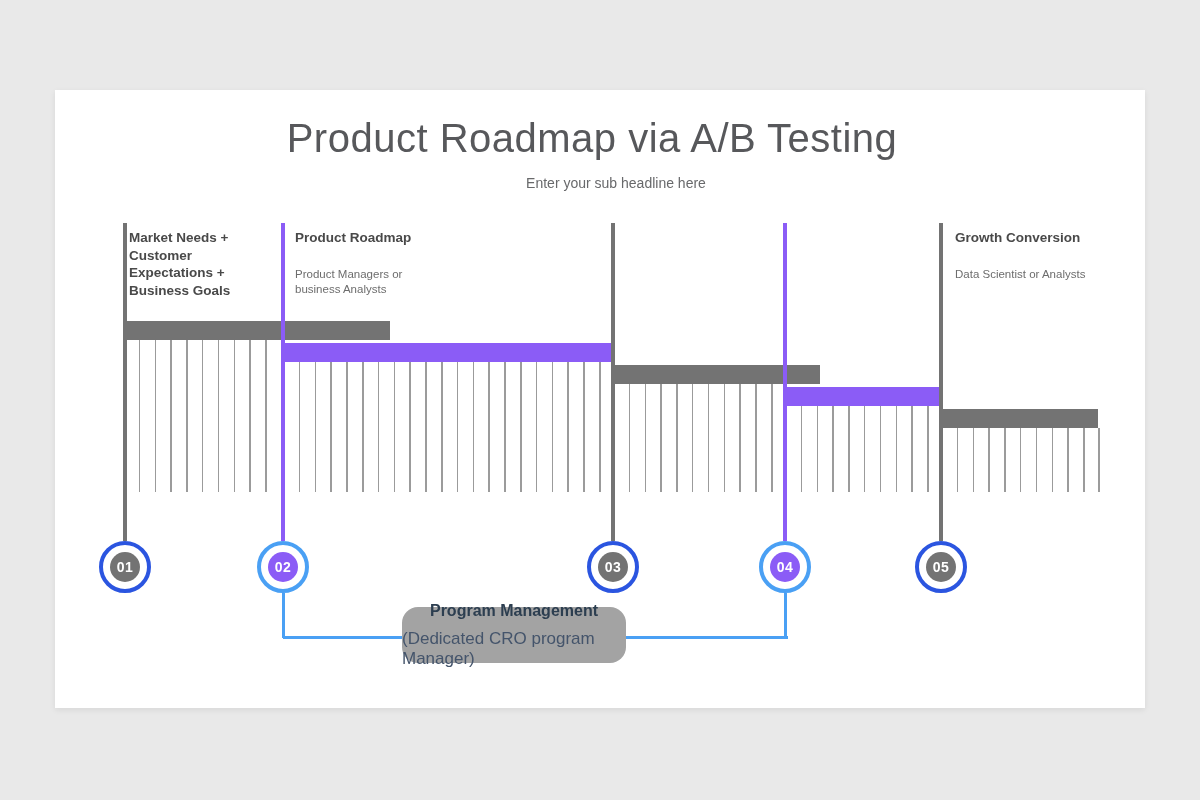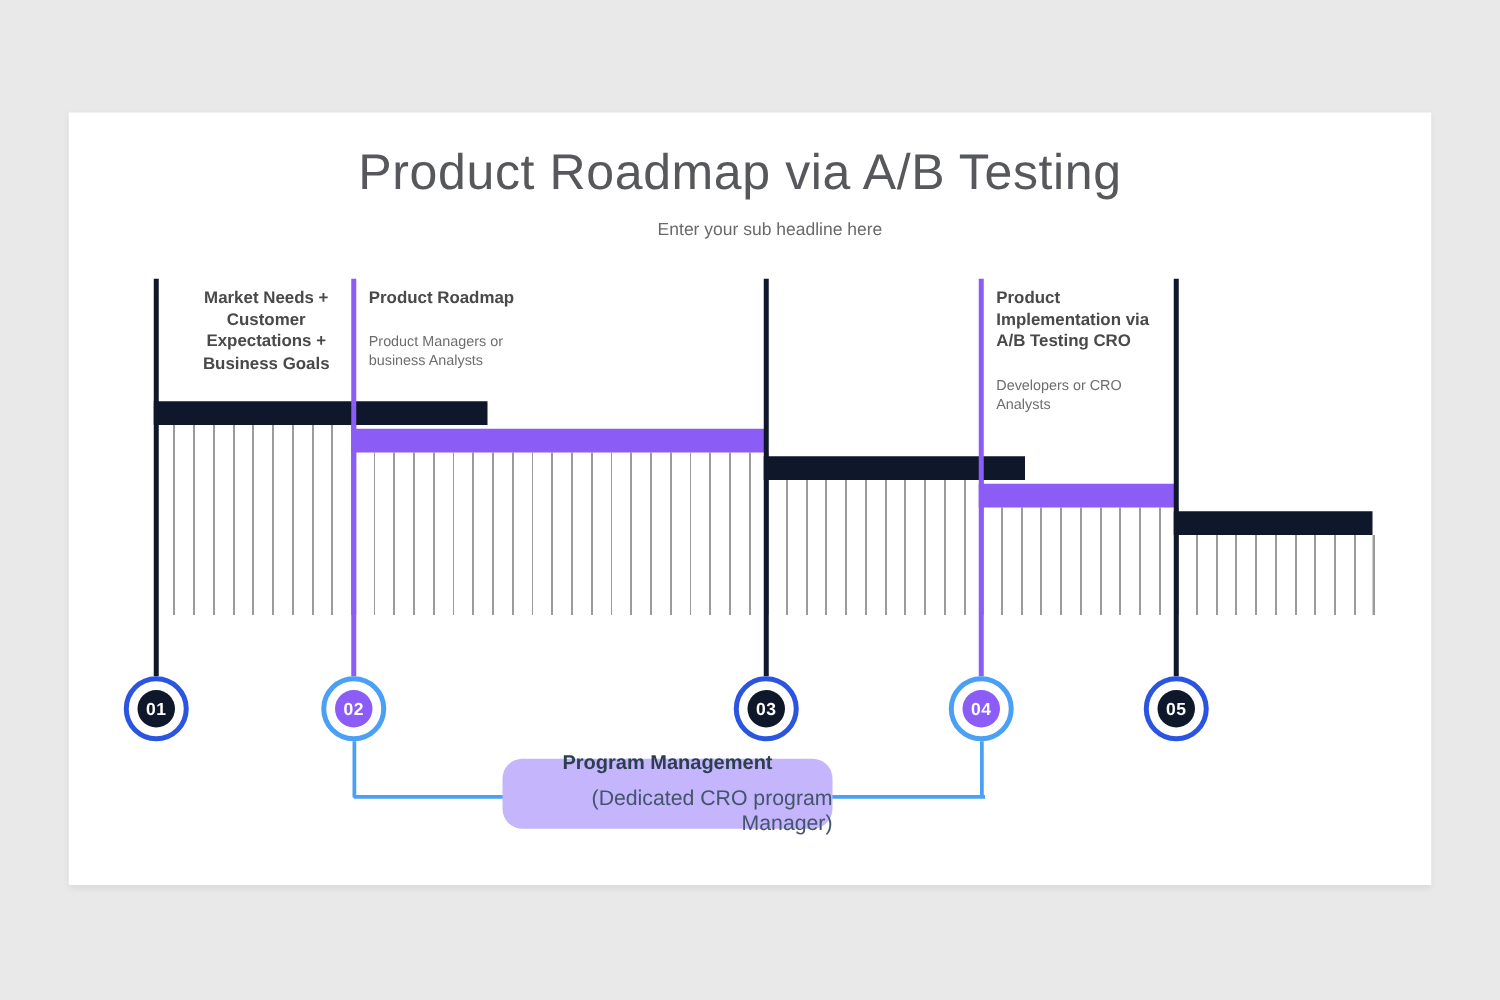--- a/index.html
+++ b/index.html
@@ -20,21 +20,21 @@
     position:absolute;left:4px;top:116px;width:1148px;
     text-align:center;
     font-size:40px;font-weight:400;color:#57585b;letter-spacing:0.5px;margin-left:14px;
   }
   .subtitle{
     position:absolute;left:0;top:175px;width:1200px;
     text-align:center;
     font-size:14px;color:#68696b;padding-left:16px;
   }
   .stage-line{position:absolute;top:223px;height:318px;width:4px;}
-  .dark-bg{background:#0f172a;}
+  .dark-bg{background:#737373;}
   .light-bg{background:#8b5cf6;}
   .stage-text{position:absolute;top:229px;}
   .stage-title{font-size:13.5px;font-weight:bold;color:#494949;line-height:17.5px;}
   .stage-sub{margin-top:20px;font-size:11.5px;color:#6d6d6d;line-height:15px;}
   .bar{position:absolute;height:19px;}
   .hatch{
     position:absolute;
     background:repeating-linear-gradient(90deg,#9b9b9b 0px,#9b9b9b 1.5px,transparent 1.5px,transparent 15.8px);
     border-right:2px solid #9b9b9b;
   }
@@ -46,25 +46,24 @@
   .num-circle.dark{border-color:#2b55e0;}
   .num-circle.light{border-color:#4aa0f4;}
   .num-inner{
     width:30px;height:30px;border-radius:50%;
     display:flex;align-items:center;justify-content:center;
     color:#ffffff;font-size:14px;font-weight:bold;letter-spacing:0.5px;
   }
   .tail{position:absolute;width:3px;top:593px;height:45px;background:#4aa0f4;}
   .bracket{position:absolute;left:283px;top:636px;width:505px;height:3px;background:#4aa0f4;}
   .bubble{
-    position:absolute;left:402px;top:607px;width:264px;height:56px;
-    background:#c4b5fd;border-radius:16px;
+    position:absolute;left:402px;top:607px;width:224px;height:56px;
+    background:#a3a3a3;border-radius:16px;
     display:flex;flex-direction:column;align-items:center;justify-content:center;
     z-index:5;
-    text-align:right;
   }
   .bubble-title{font-size:16px;font-weight:bold;color:#2c3e50;}
   .bubble-sub{font-size:17px;color:#44546b;margin-top:9px;}
 </style>
 </head>
 <body>
 
 <div class="page">
   <div class="card"></div>
 
@@ -82,31 +81,31 @@
   <div class="bar dark-bg" style="left:611px;top:365px;width:209px;"></div>
   <div class="bar light-bg" style="left:783px;top:387px;width:158px;"></div>
   <div class="bar dark-bg" style="left:939px;top:409px;width:159px;"></div>
 
   <div class="stage-line dark-bg" style="left:123px;"></div>
   <div class="stage-line light-bg" style="left:281px;"></div>
   <div class="stage-line dark-bg" style="left:611px;"></div>
   <div class="stage-line light-bg" style="left:783px;"></div>
   <div class="stage-line dark-bg" style="left:939px;"></div>
 
-  <div class="stage-text" style="left:154px;width:118px;text-align:center;">
+  <div class="stage-text" style="left:129px;width:118px;">
     <div class="stage-title">Market Needs + Customer Expectations + Business Goals</div>
     <div class="stage-sub"></div>
   </div>
   <div class="stage-text" style="left:295px;width:132px;">
     <div class="stage-title">Product Roadmap</div>
     <div class="stage-sub">Product Managers or business Analysts</div>
   </div>
-  <div class="stage-text" style="left:797px;width:140px;">
-    <div class="stage-title">Product Implementation via A/B Testing CRO</div>
-    <div class="stage-sub">Developers or CRO Analysts</div>
+  <div class="stage-text" style="left:955px;width:160px;">
+    <div class="stage-title">Growth Conversion</div>
+    <div class="stage-sub">Data Scientist or Analysts</div>
   </div>
 
   <div class="num-circle dark" style="left:99px;">
     <div class="num-inner dark-bg">01</div>
   </div>
   <div class="num-circle light" style="left:257px;">
     <div class="num-inner light-bg">02</div>
   </div>
   <div class="num-circle dark" style="left:587px;">
     <div class="num-inner dark-bg">03</div>

